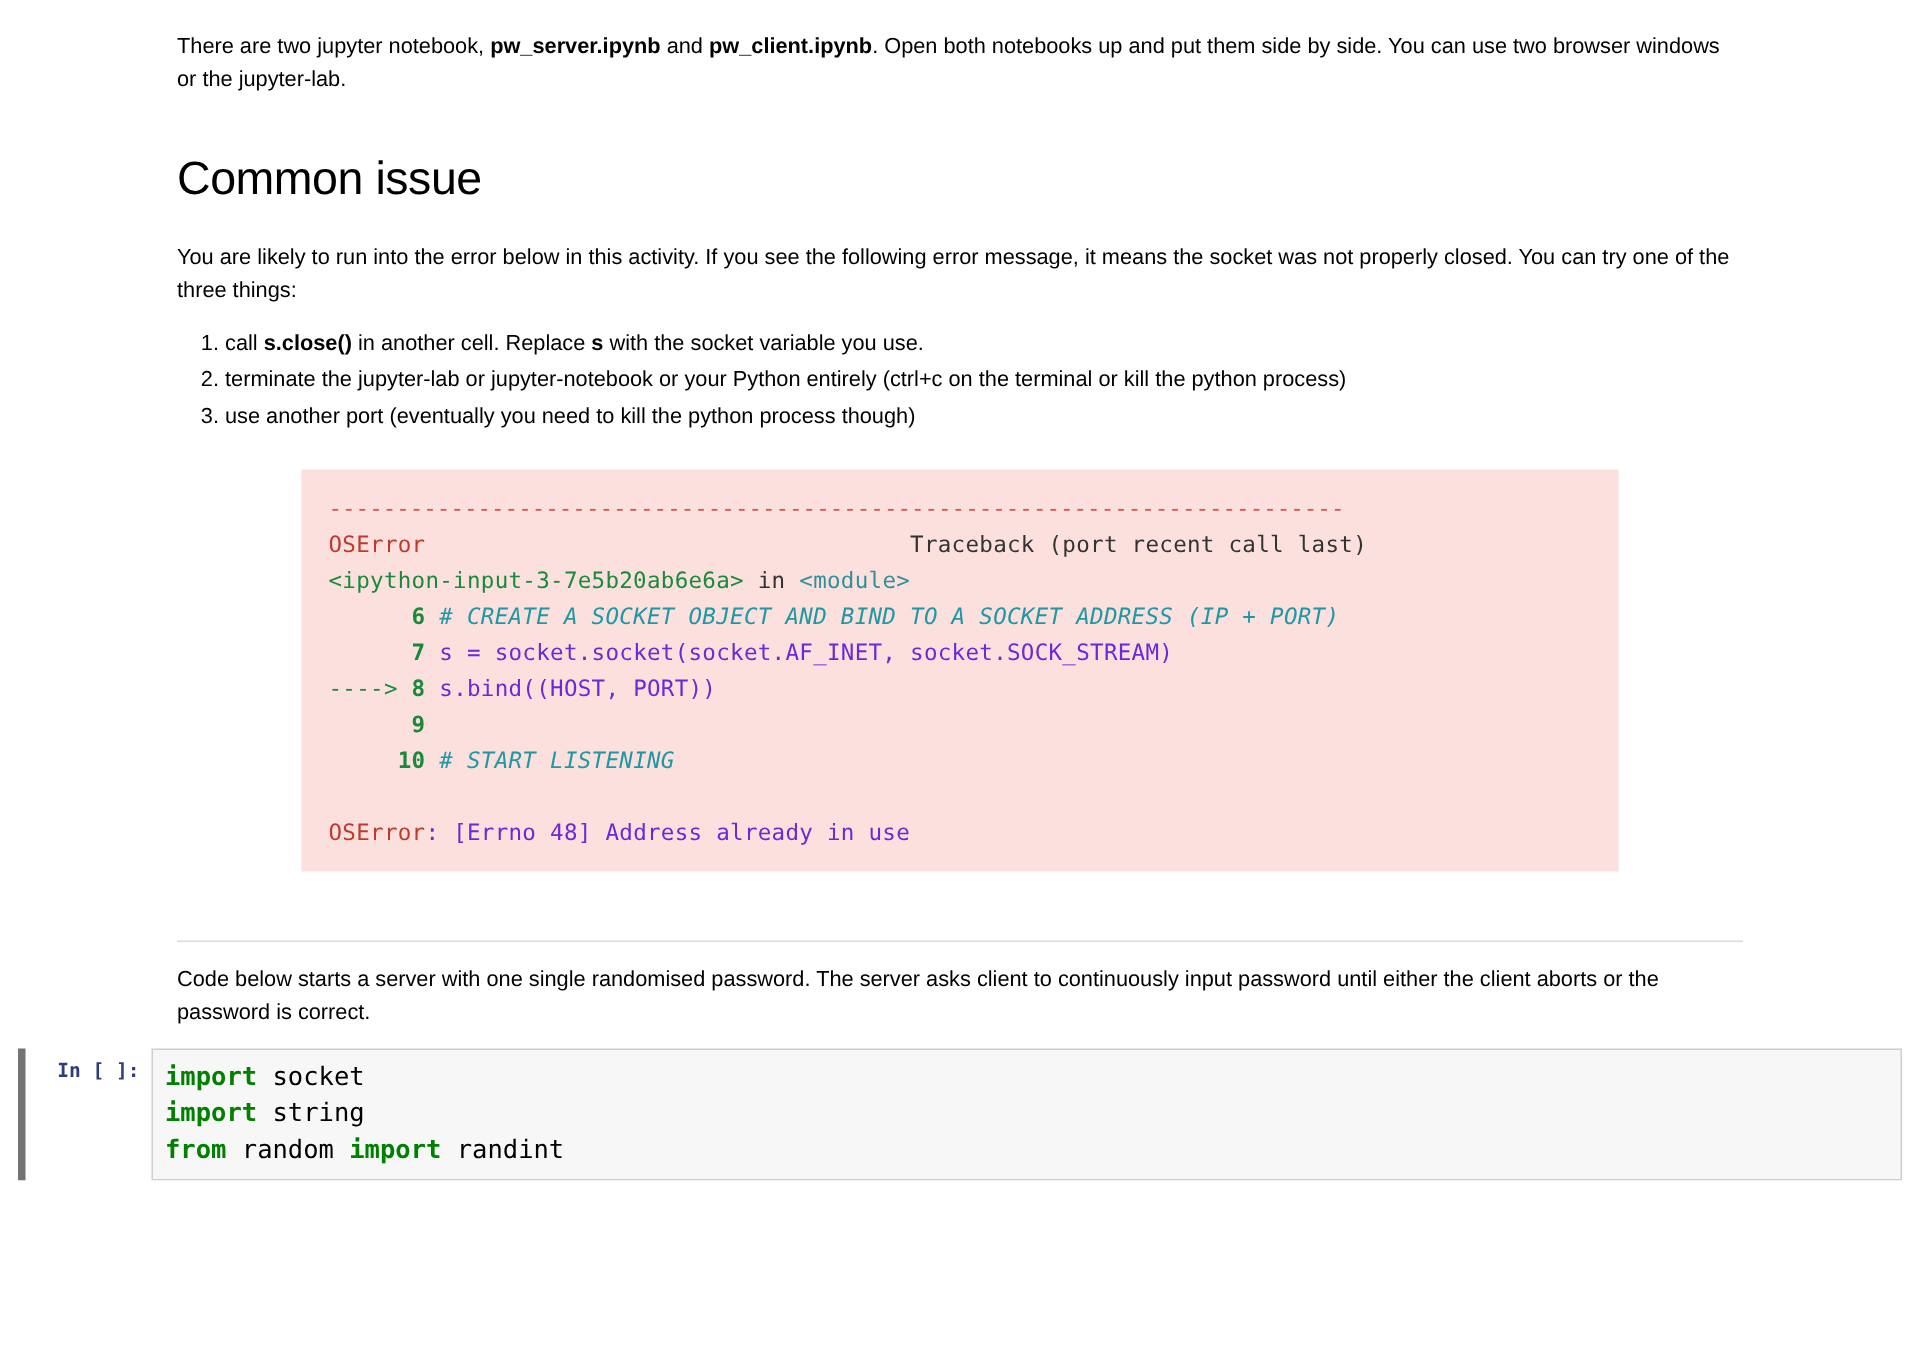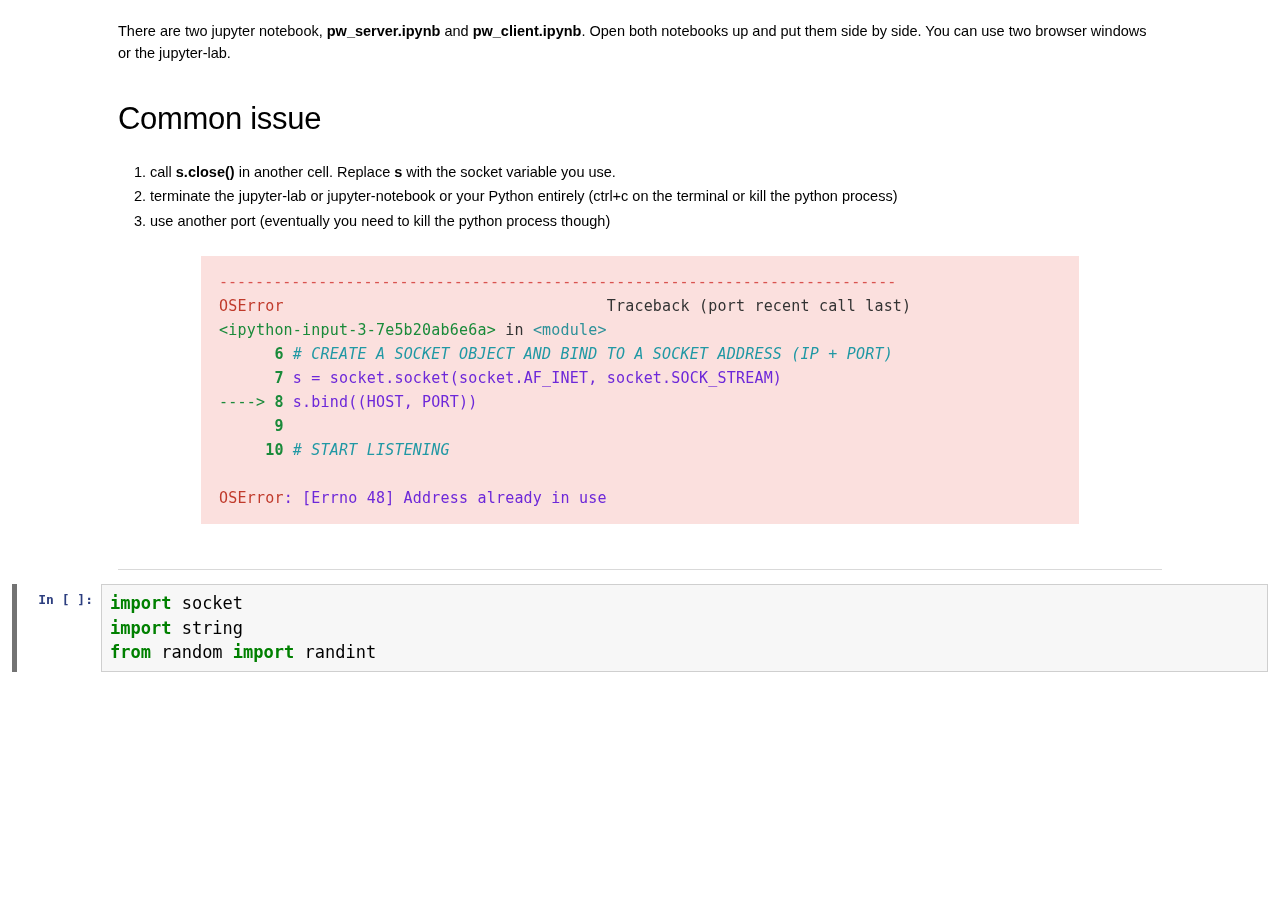--- a/index.html
+++ b/index.html
@@ -112,20 +112,21 @@
 <body>
 
 <div class="content">
 
   <p class="intro">
     <span>There are two jupyter notebook, </span><span class="bold">pw_server.ipynb</span><span> and </span><span class="bold">pw_client.ipynb</span><span>. Open both notebooks up and put them side by side. You can use two browser windows or the jupyter-lab.</span>
   </p>
 
   <h2 class="section-title">Common issue</h2>
 
+  <p>You are likely to run into the error below in this activity. If you see the following error message, it means the socket was not properly closed. You can try one of the three things:</p>
 
   <ol>
     <li>
       <span>call </span><span class="bold">s.close()</span><span> in another cell. Replace </span><span class="bold">s</span><span> with the socket variable you use.</span>
     </li>
     <li>terminate the jupyter-lab or jupyter-notebook or your Python entirely (ctrl+c on the terminal or kill the python process)</li>
     <li>use another port (eventually you need to kill the python process though)</li>
   </ol>
 
   <div class="error-img-wrap">
@@ -137,20 +138,21 @@
 <span class="arrow">----&gt; </span><span class="linenum">8 </span><span class="blackcode">s.bind((HOST, PORT))</span>
 <span class="linenum">      9</span>
 <span class="linenum">     10 </span><span class="comment"># START LISTENING</span>
 
 <span class="err-final-name">OSError</span><span class="err-final">: [Errno 48] Address already in use</span></div>
   </div>
 
   <hr class="divider">
 
 
+  <p>Code below starts a server with one single randomised password. The server asks client to continuously input password until either the client aborts or the password is correct.</p>
 
 </div>
 
 <div class="jp-cell">
   <div class="jp-prompt">In [ ]:</div>
   <div class="jp-input"><span class="py-kw">import</span><span class="py-plain"> socket</span>
 <span class="py-kw">import</span><span class="py-plain"> string</span>
 <span class="py-kw">from</span><span class="py-plain"> random </span><span class="py-kw">import</span><span class="py-plain"> randint</span></div>
 </div>
 

